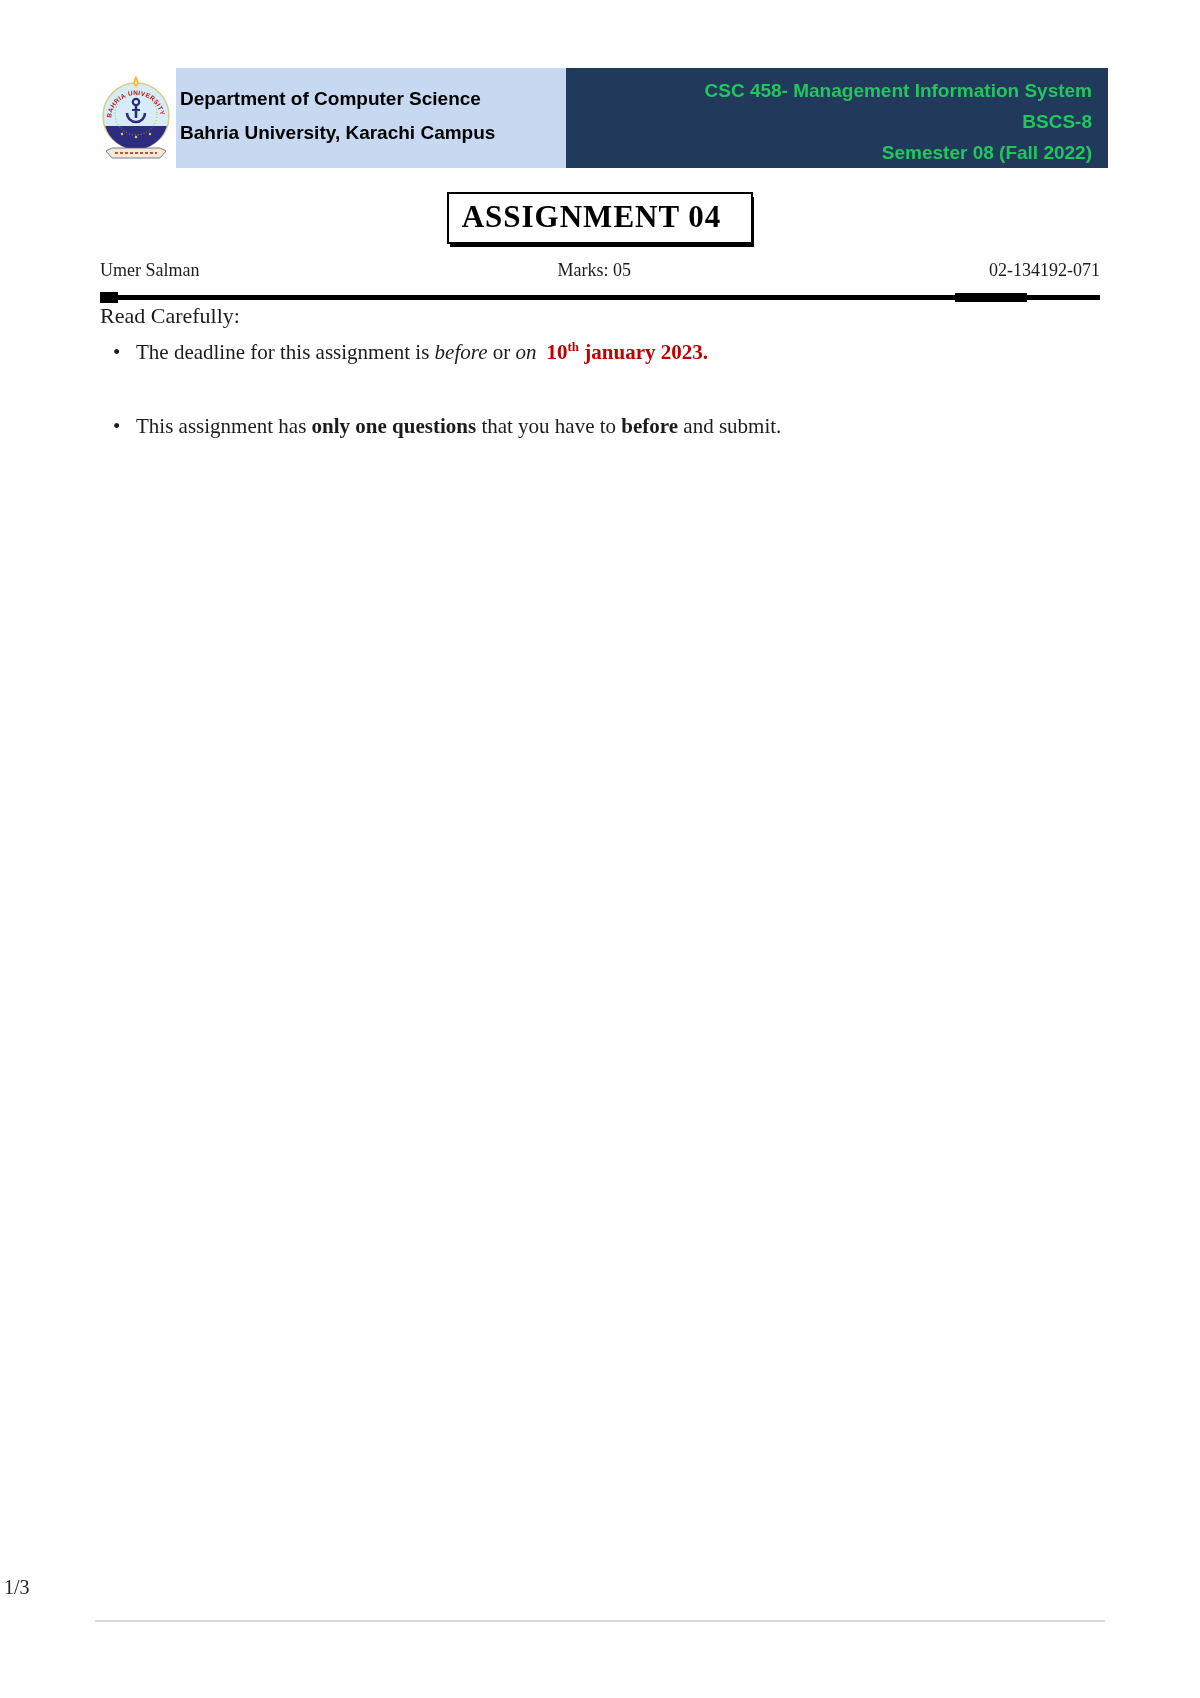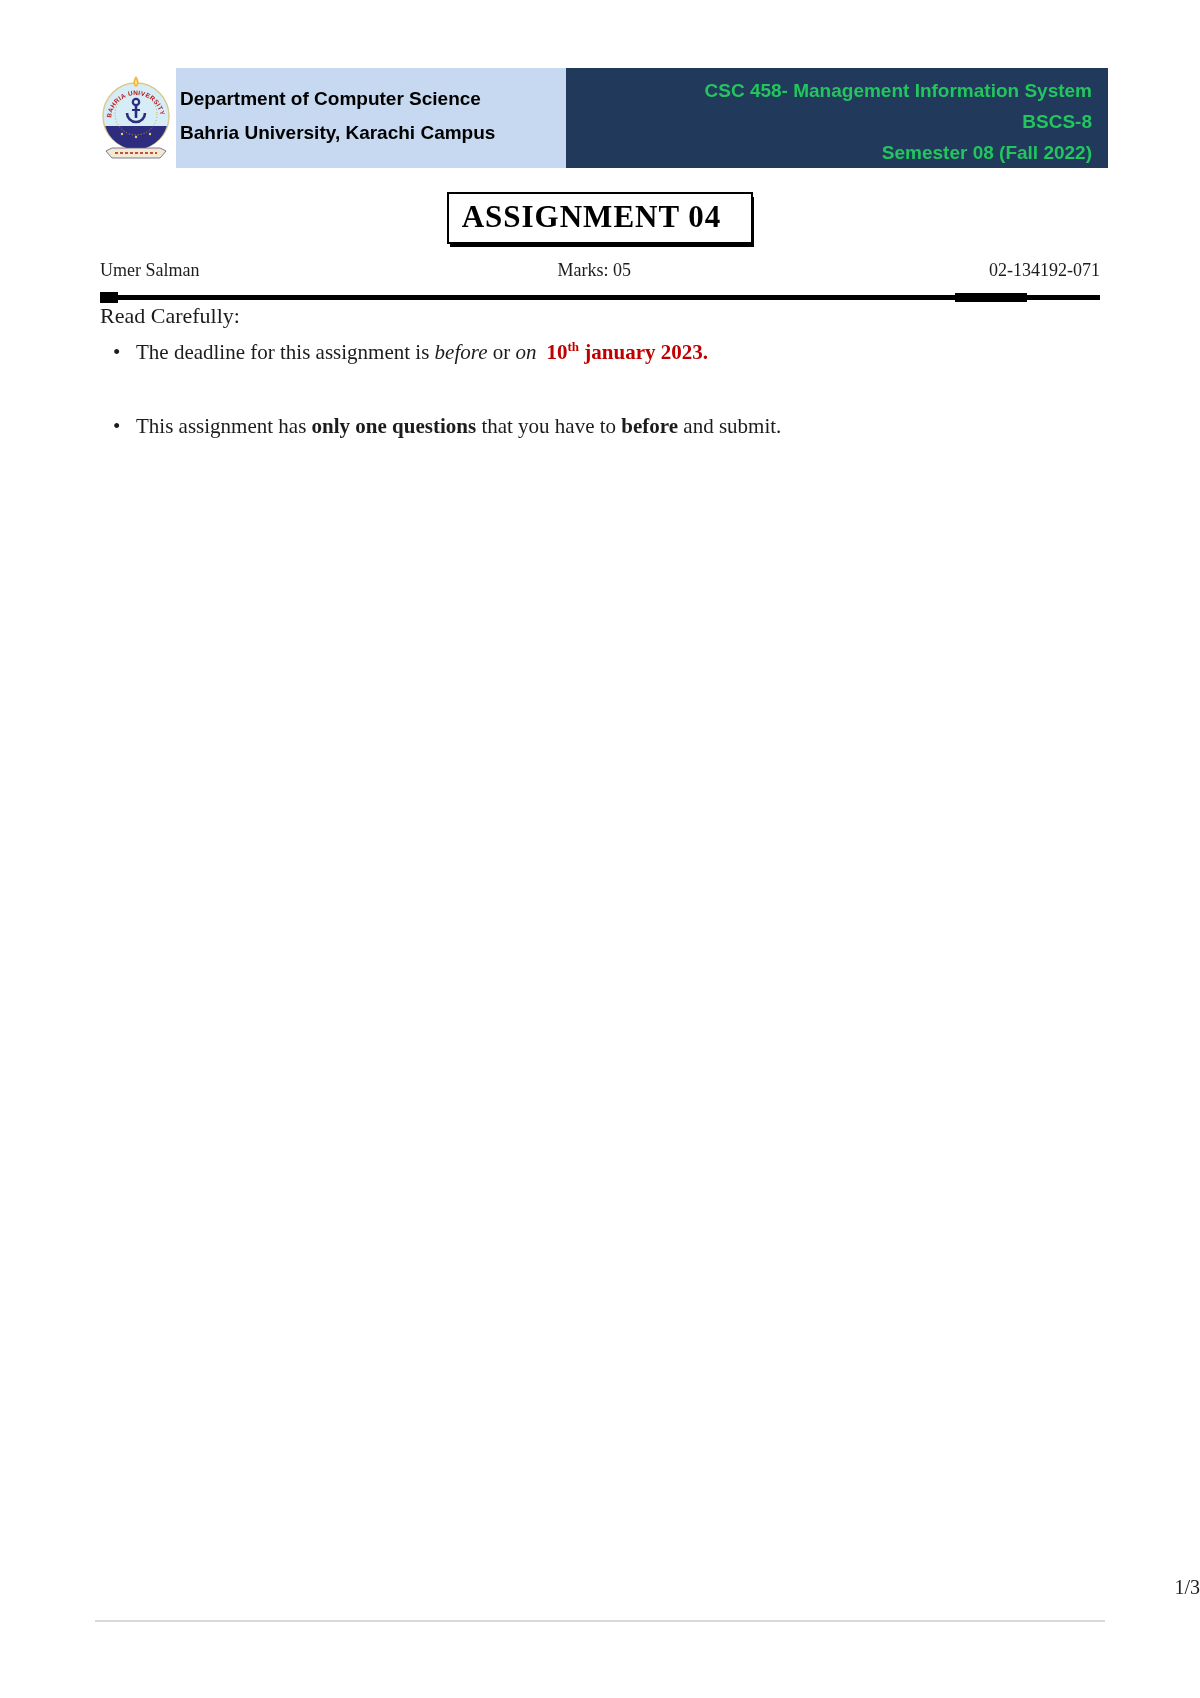--- a/index.html
+++ b/index.html
@@ -111,22 +111,22 @@
   .red { color: var(--accent-red, #c00000); }
   .bold { font-weight: bold; }
   .ital { font-style: italic; }
   .deadline { margin-left: 10px; }
   sup { font-size: 13px; vertical-align: super; line-height: 0; margin-top: 20px; }
   .q-bullet { margin-top: 44px; }
 
   
   .pagenum {
     position: absolute;
-    top: 1576px; left: 16px; right: 0;
-    text-align: right;
+    top: 1576px; left: 4px; right: 0;
+    text-align: left;
     font-size: 20px;
     color: #222;
   }
   .footer-line {
     position: absolute;
     top: 1620px; left: 95px; right: 95px;
     height: 2px;
     background: #d9d9d9;
   }
 </style>

